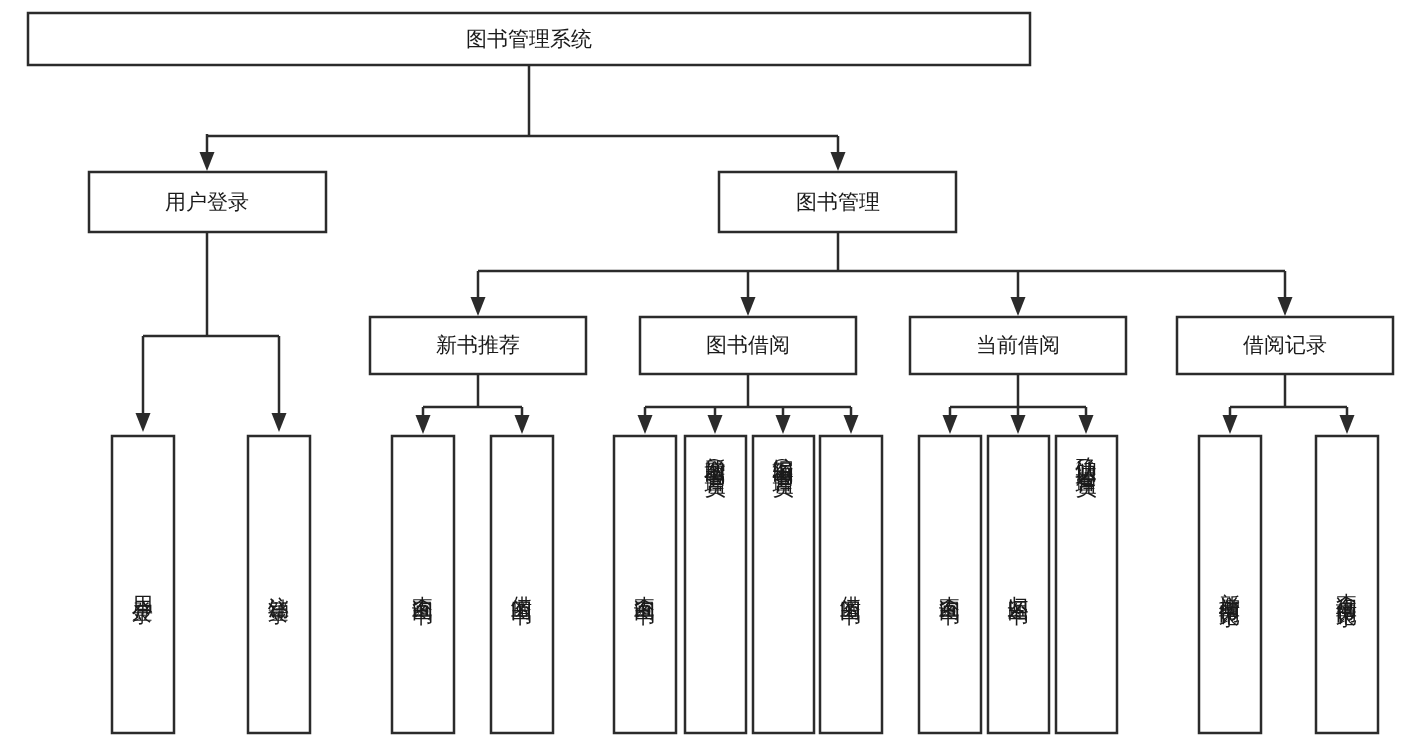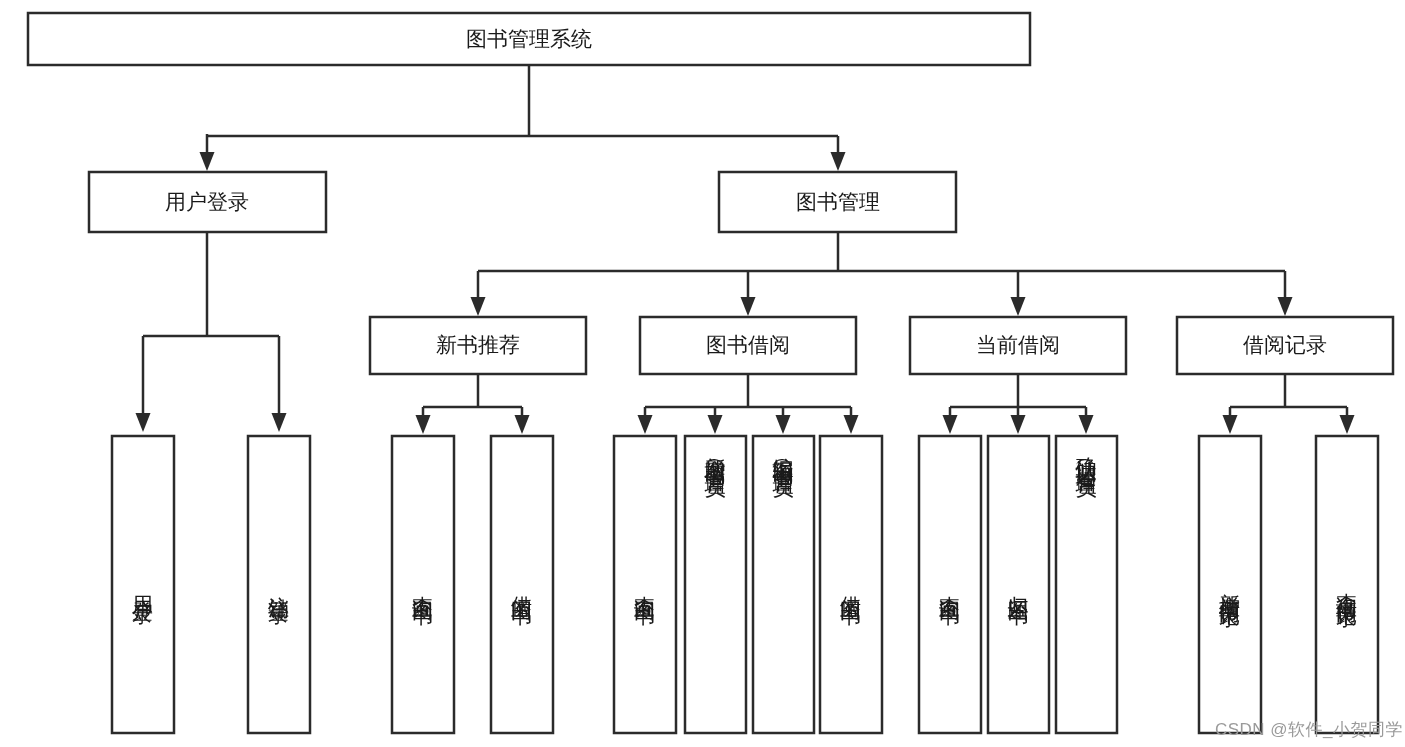--- a/index.html
+++ b/index.html
@@ -246,14 +246,13 @@
     <span class="vlabel">确认归还（管理员）</span>
   </div>
 
   <div class="vlabel-wrap" style="left:1191px; top:436px; width:62px; height:297px;">
     <span class="vlabel">新增借阅记录</span>
   </div>
   <div class="vlabel-wrap" style="left:1308px; top:436px; width:62px; height:297px;">
     <span class="vlabel">查询借阅记录</span>
   </div>
 
-  <div class="watermark">CSDN @软件_小贺同学</div>
 </div>
 
 </body></html>

